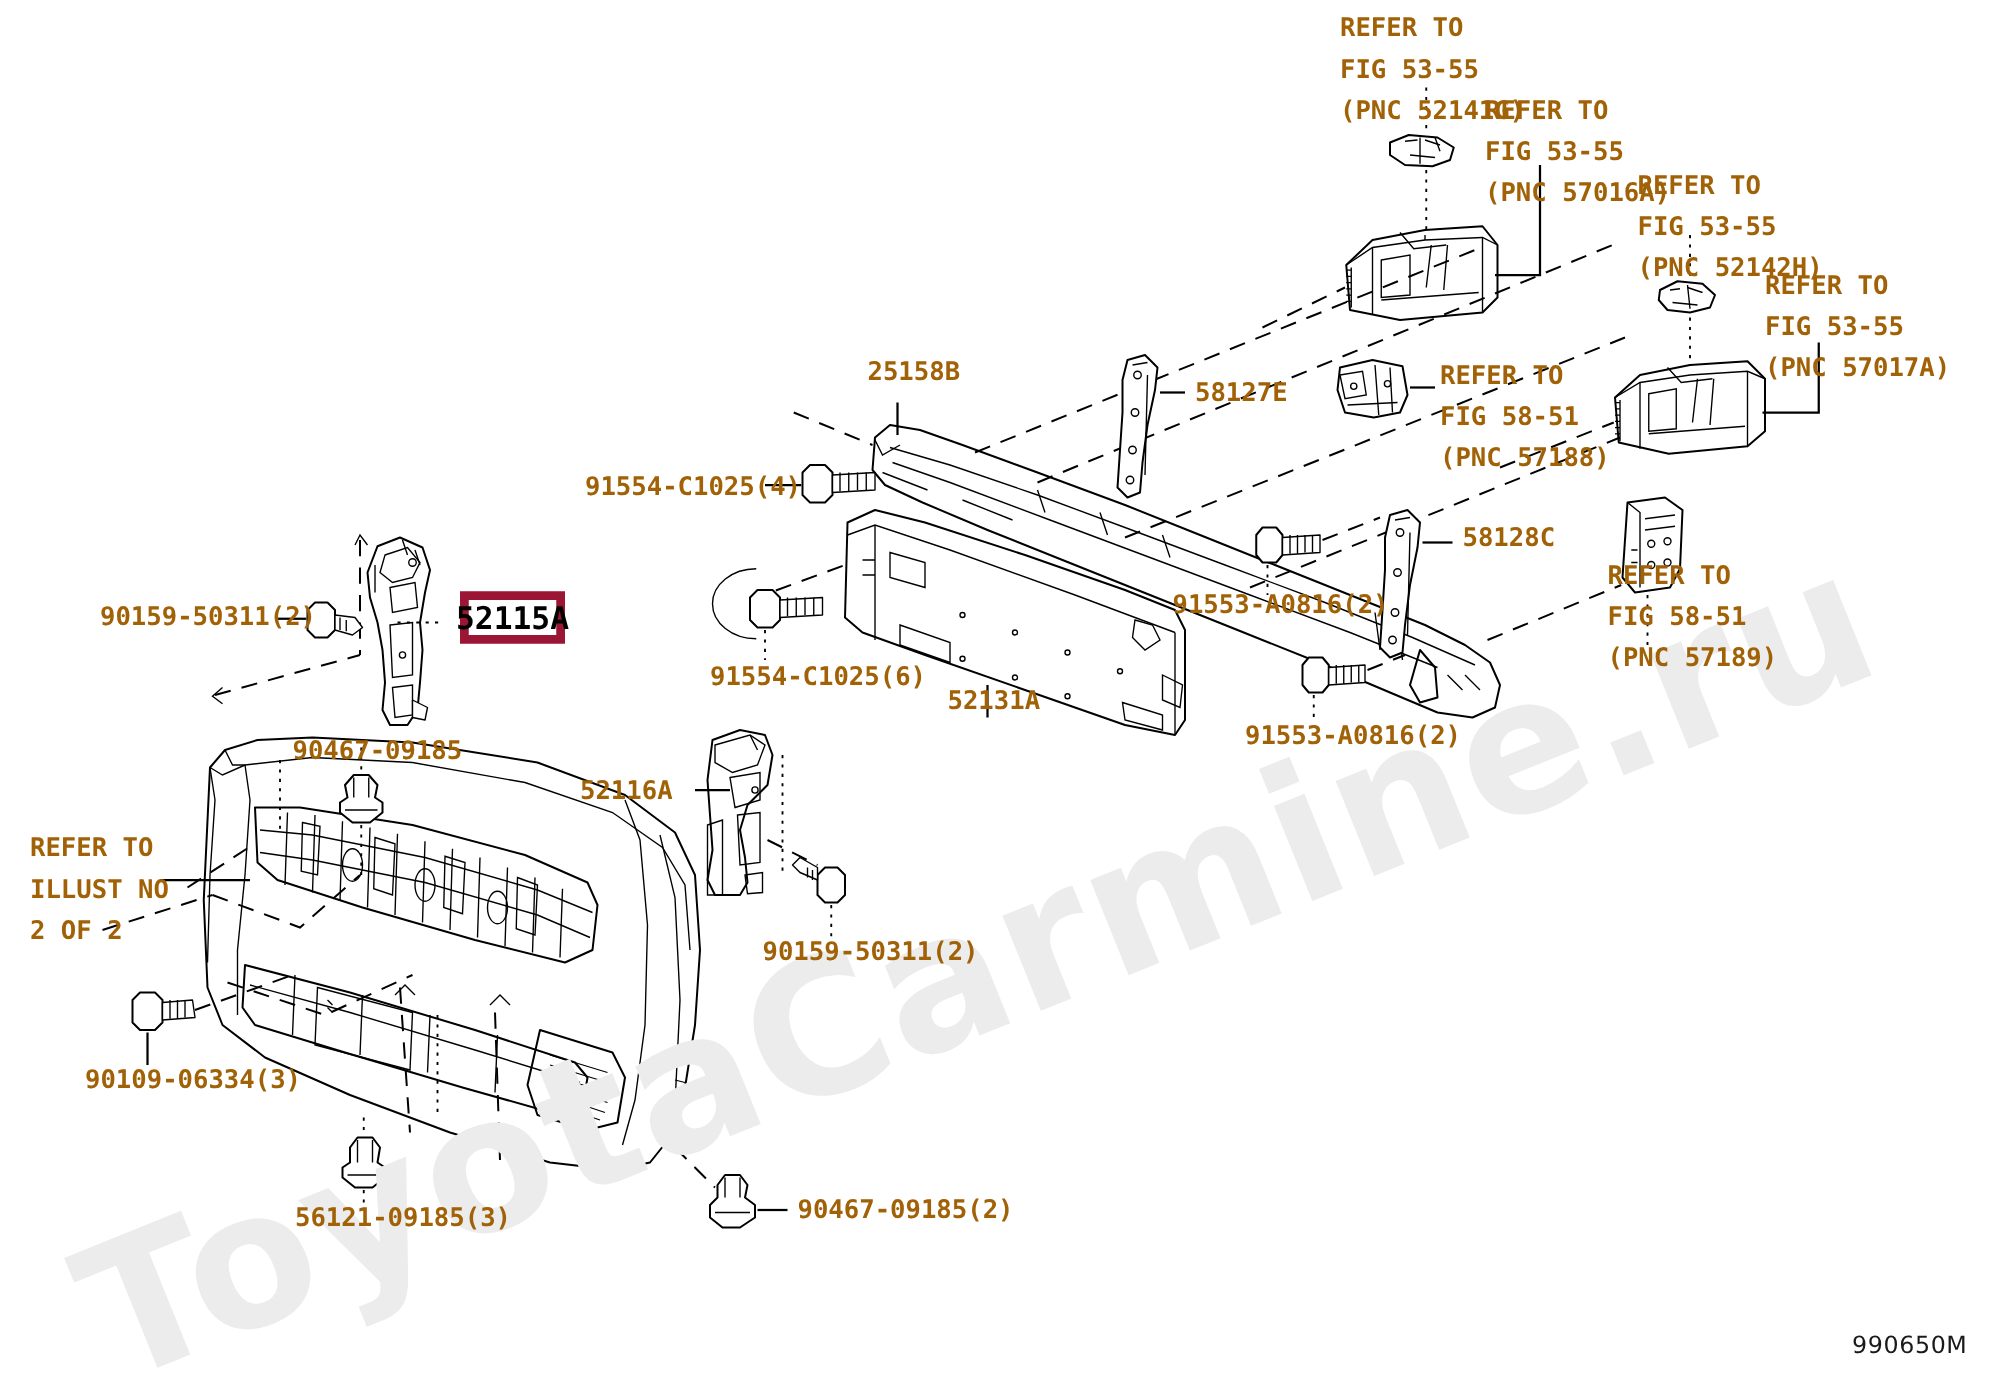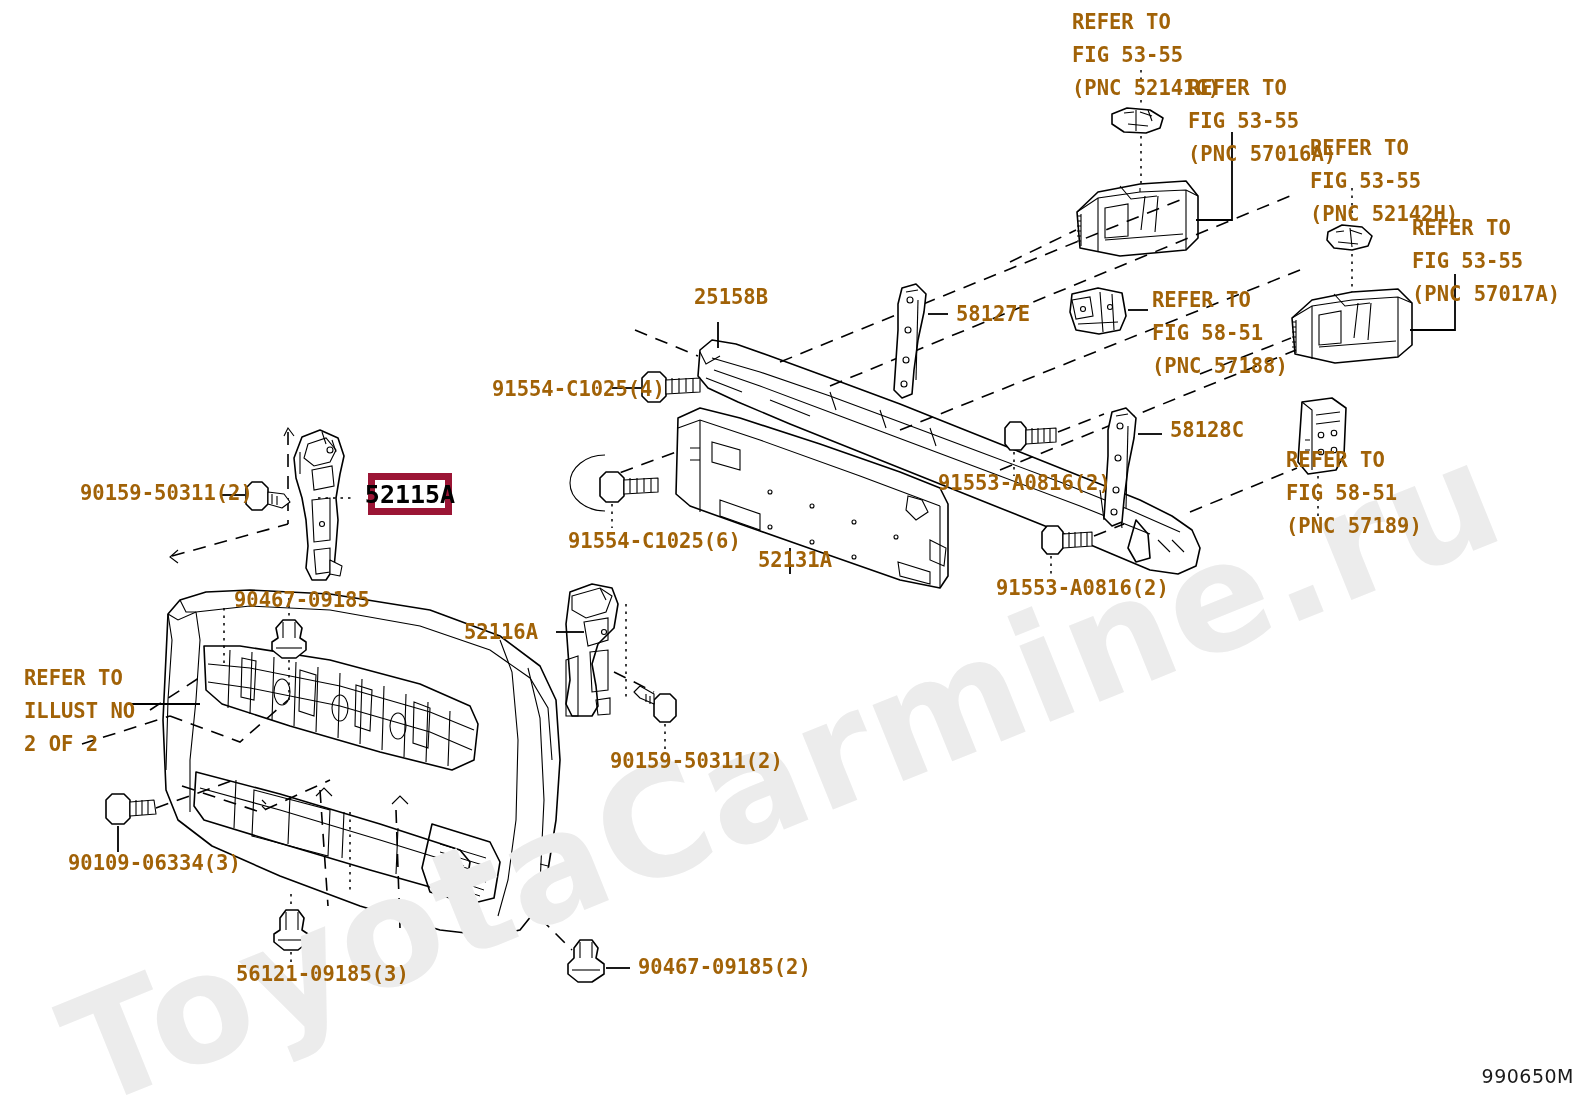--- a/index.html
+++ b/index.html
@@ -431,21 +431,21 @@
   <div class="lbl" style="left:694px;top:285px;">25158B</div>
 
   <div class="lbl" style="left:956px;top:302px;">58127E</div>
 
   <div class="lbl" style="left:1170px;top:418px;">58128C</div>
 
   <div class="lbl" style="left:758px;top:548px;">52131A</div>
 
   <div class="lbl" style="left:464px;top:620px;">52116A</div>
 
-  <div class="lbl" style="left:492px;top:377px;">91554-C1025(4)</div>
+  <div class="lbl" style="left:468px;top:377px;">91554-C1025(4)</div>
 
   <div class="lbl" style="left:568px;top:529px;">91554-C1025(6)</div>
 
   <div class="lbl" style="left:938px;top:471px;">91553-A0816(2)</div>
 
   <div class="lbl" style="left:996px;top:576px;">91553-A0816(2)</div>
 
   <div class="lbl" style="left:80px;top:481px;">90159-50311(2)</div>
 
   <div class="lbl" style="left:610px;top:749px;">90159-50311(2)</div>

